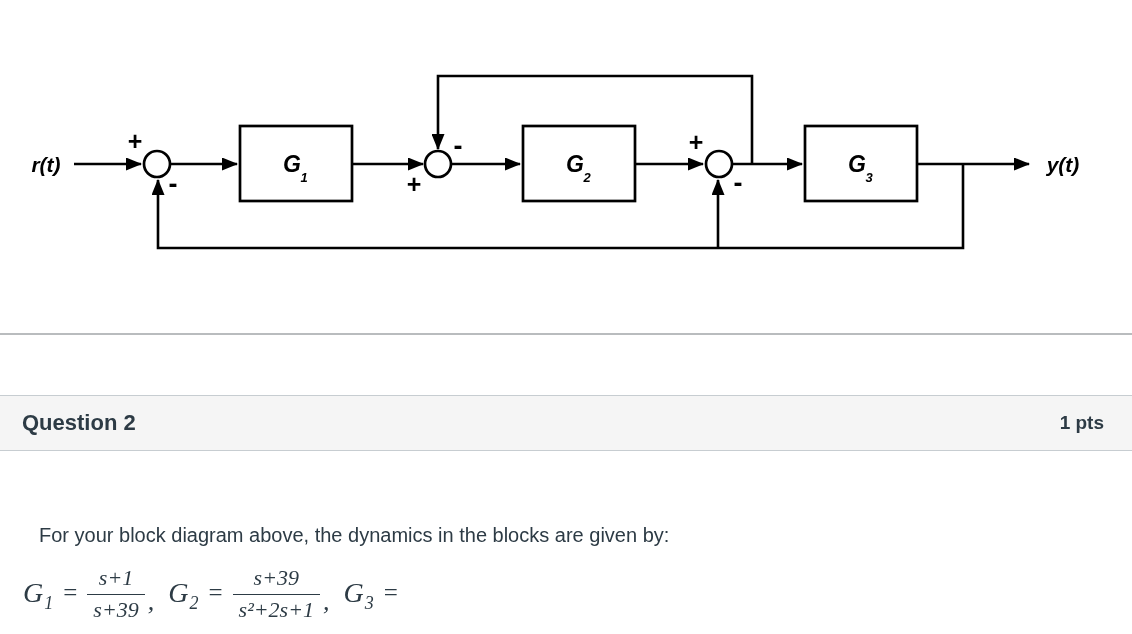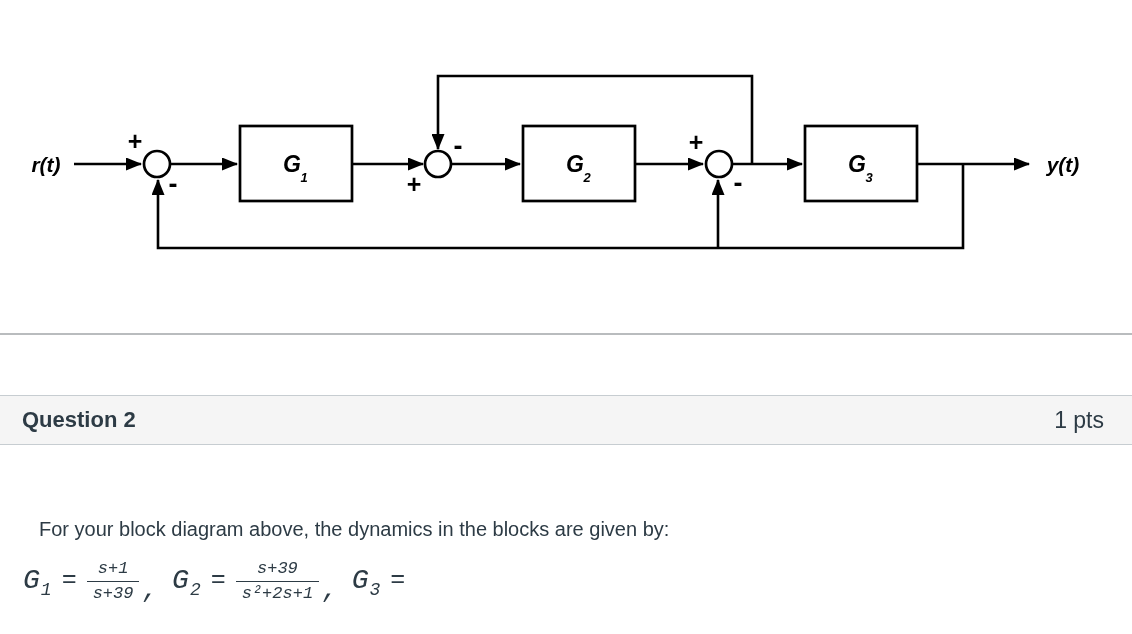--- a/index.html
+++ b/index.html
@@ -12,52 +12,52 @@
     overflow: hidden;
   }
   .diagram-wrap {
     width: 1132px; height: 335px;
     border-bottom: 2px solid #b9bcbe;
   }
   .diagram-wrap svg { display: block; }
 
   .q-header {
     margin-top: 60px;
-    height: 50px;
+    height: 56px;
     background: #f5f5f5;
     border-top: 1px solid #c7cdd1;
     border-bottom: 1px solid #c7cdd1;
     display: flex;
     justify-content: space-between;
     align-items: center;
     padding: 0 28px 0 22px;
   }
   .q-title { font-size: 22px; font-weight: bold; }
-  .q-points { font-size: 23px; font-weight: normal; }
+  .q-points { font-size: 19px; font-weight: bold; }
 
   .q-body { padding: 56px 22px 0 23px; }
   .q-text { margin: 16px; font-size: 20px; line-height: 1.2; }
 
   .math-line {
     margin-top: 15px;
     display: flex;
     align-items: center;
-    font-family: Liberation Mono, monospace;
+    font-family: Liberation Serif, serif;
     font-style: italic;
     color: #2d3b45;
   }
   .mterm { display: inline-flex; align-items: center; }
   .mvar { font-size: 28px; }
   .mvar sub { font-size: 18px; font-style: italic; line-height: 0; margin-left: 1px; }
   .meq { font-size: 25px; font-style: normal; padding: 0 10px; }
   .mfrac {
     display: inline-flex;
     flex-direction: column;
     text-align: center;
-    font-size: 17px;
+    font-size: 22px;
     line-height: 1.3;
     transform: translateY(1px);
   }
   .mfrac .num { padding: 0 6px 1px; }
   .mfrac .den { border-top: 1.7px solid #2d3b45; padding: 1px 6px 0; }
   .msep { font-size: 26px; margin: 0 14px 0 3px; transform: translateY(9px); }
 
   
   .wire { stroke: #000000; stroke-width: 2.6; fill: none; }
   .node { stroke: #000000; stroke-width: 2.7; fill: #ffffff; }

